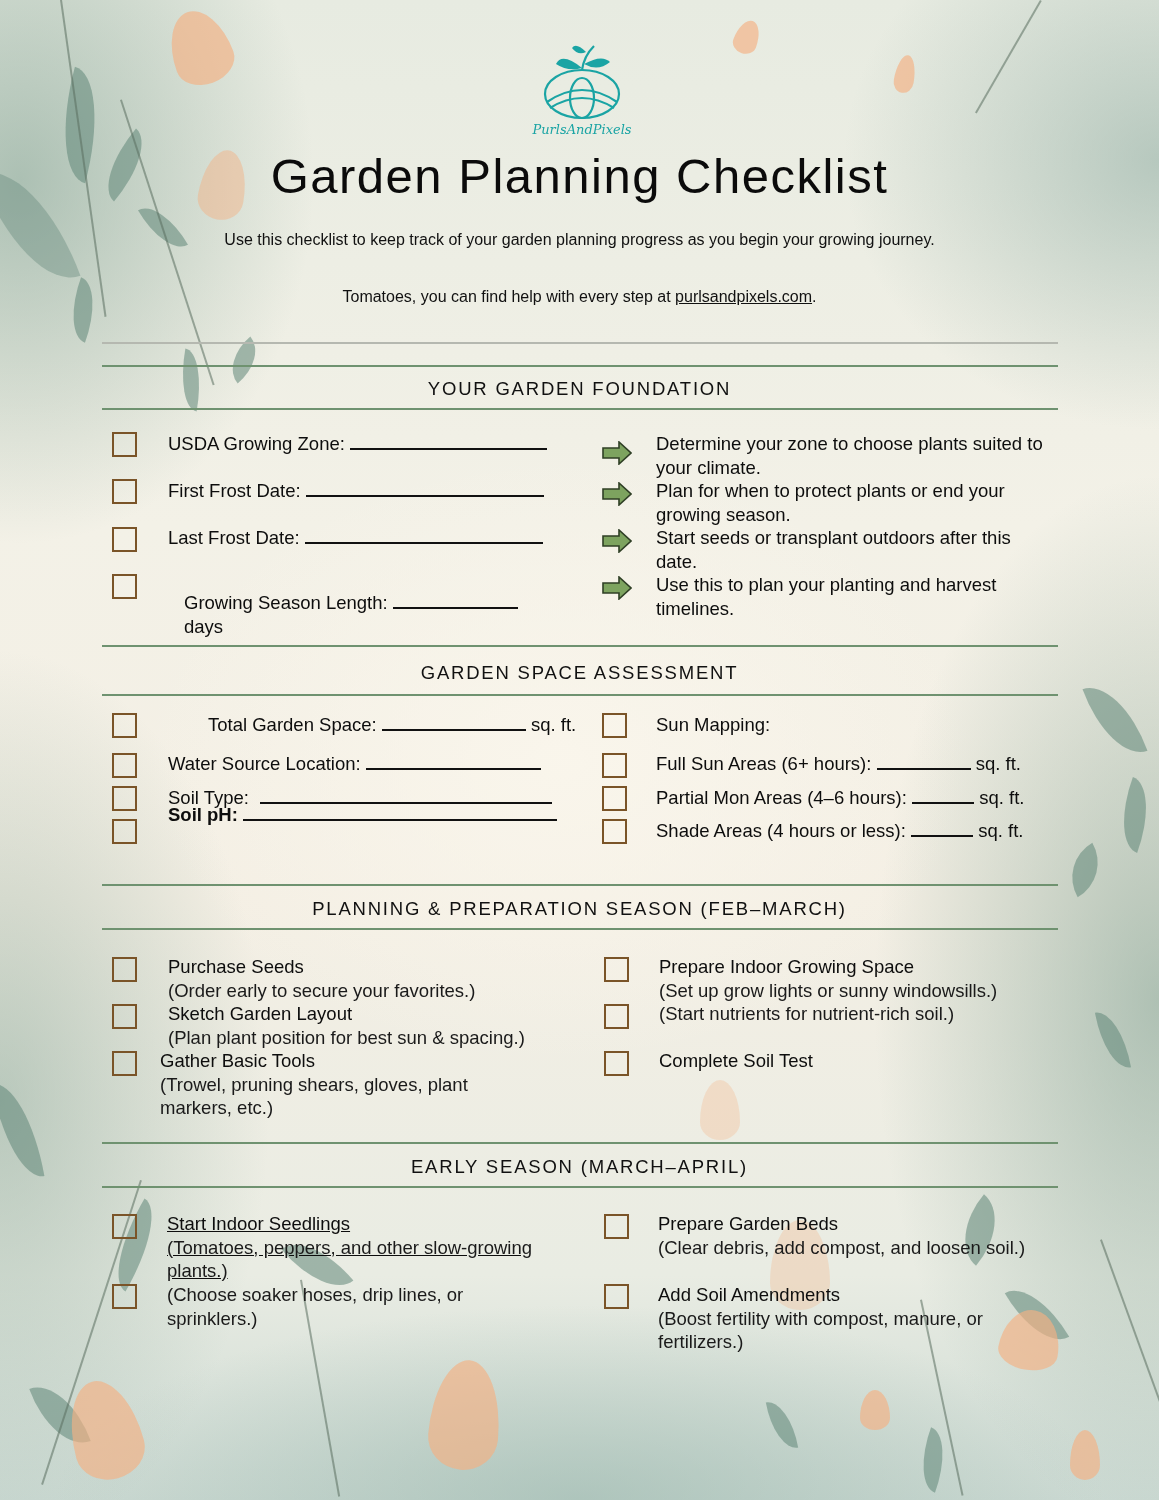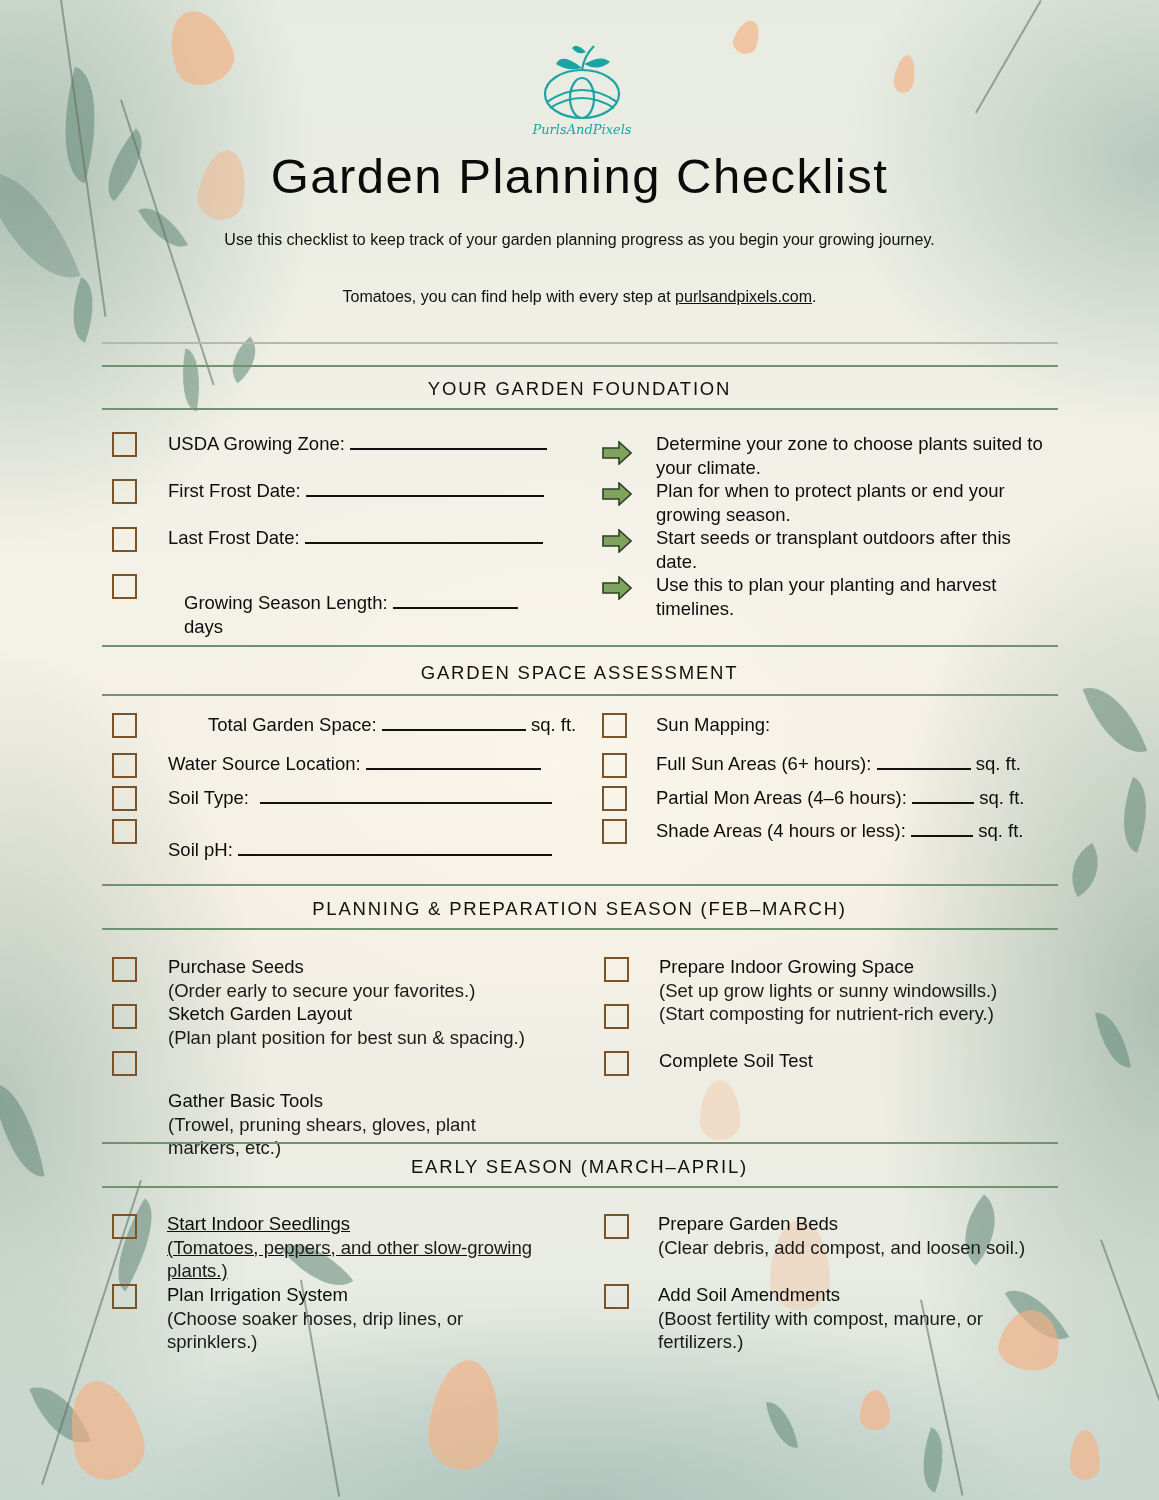--- a/index.html
+++ b/index.html
@@ -171,21 +171,21 @@
 <div class="txt" style="left:168px;top:752px;">
   <span>Water Source Location:</span>
   <span class="blank" style="width:175px"></span>
 </div>
 <div class="cb" style="left:112px;top:786px;"></div>
 <div class="txt" style="left:168px;top:786px;">
   <span>Soil Type:</span>
   <span class="blank" style="width:292px;margin-left:6px"></span>
 </div>
 <div class="cb" style="left:112px;top:819px;"></div>
-<div class="txt" style="left:168px;top:838px;">
+<div class="txt" style="left:168px;top:803px;font-weight:bold;">
   <span>Soil pH:</span>
   <span class="blank" style="width:314px"></span>
 </div>
 
 <div class="cb" style="left:602px;top:713px;"></div>
 <div class="txt" style="left:656px;top:713px;">
   <span>Sun Mapping:</span>
 </div>
 <div class="cb" style="left:602px;top:753px;"></div>
 <div class="txt" style="left:656px;top:752px;">
@@ -214,51 +214,50 @@
 <div class="txt" style="left:168px;top:955px;width:400px;">
   <div>Purchase Seeds</div>
   <div class="sub">(Order early to secure your favorites.)</div>
 </div>
 <div class="cb" style="left:112px;top:1004px;"></div>
 <div class="txt" style="left:168px;top:1002px;width:410px;">
   <div>Sketch Garden Layout</div>
   <div class="sub">(Plan plant position for best sun &amp; spacing.)</div>
 </div>
 <div class="cb" style="left:112px;top:1051px;"></div>
-<div class="txt" style="left:168px;top:1049px;width:360px;margin-top:40px;">
+<div class="txt" style="left:160px;top:1049px;width:360px;">
   <div>Gather Basic Tools</div>
   <div class="sub">(Trowel, pruning shears, gloves, plant markers, etc.)</div>
 </div>
 
 <div class="cb" style="left:604px;top:957px;"></div>
 <div class="txt" style="left:659px;top:955px;width:400px;">
   <div>Prepare Indoor Growing Space</div>
   <div class="sub">(Set up grow lights or sunny windowsills.)</div>
 </div>
 <div class="cb" style="left:604px;top:1004px;"></div>
 <div class="txt" style="left:659px;top:1002px;width:400px;">
-  <div class="sub">(Start composting for nutrient-rich every.)</div>
+  <div class="sub">(Start nutrients for nutrient-rich soil.)</div>
 </div>
 <div class="cb" style="left:604px;top:1051px;"></div>
 <div class="txt" style="left:659px;top:1049px;width:400px;">
   <div>Complete Soil Test</div>
 </div>
 
 <div class="rule" style="top:1142px;"></div>
 <div class="section-title" style="top:1156px;">EARLY SEASON (MARCH–APRIL)</div>
 <div class="rule" style="top:1186px;"></div>
 
 <div class="cb" style="left:112px;top:1214px;"></div>
 <div class="txt" style="left:167px;top:1212px;width:400px;text-decoration:underline;">
   <div>Start Indoor Seedlings</div>
   <div class="sub">(Tomatoes, peppers, and other slow-growing plants.)</div>
 </div>
 <div class="cb" style="left:112px;top:1284px;"></div>
 <div class="txt" style="left:167px;top:1283px;width:340px;">
-  <div>Plan Irrigation System</div>
   <div class="sub">(Choose soaker hoses, drip lines, or sprinklers.)</div>
 </div>
 
 <div class="cb" style="left:604px;top:1214px;"></div>
 <div class="txt" style="left:658px;top:1212px;width:370px;">
   <div>Prepare Garden Beds</div>
   <div class="sub">(Clear debris, add compost, and loosen soil.)</div>
 </div>
 <div class="cb" style="left:604px;top:1284px;"></div>
 <div class="txt" style="left:658px;top:1283px;width:370px;">

